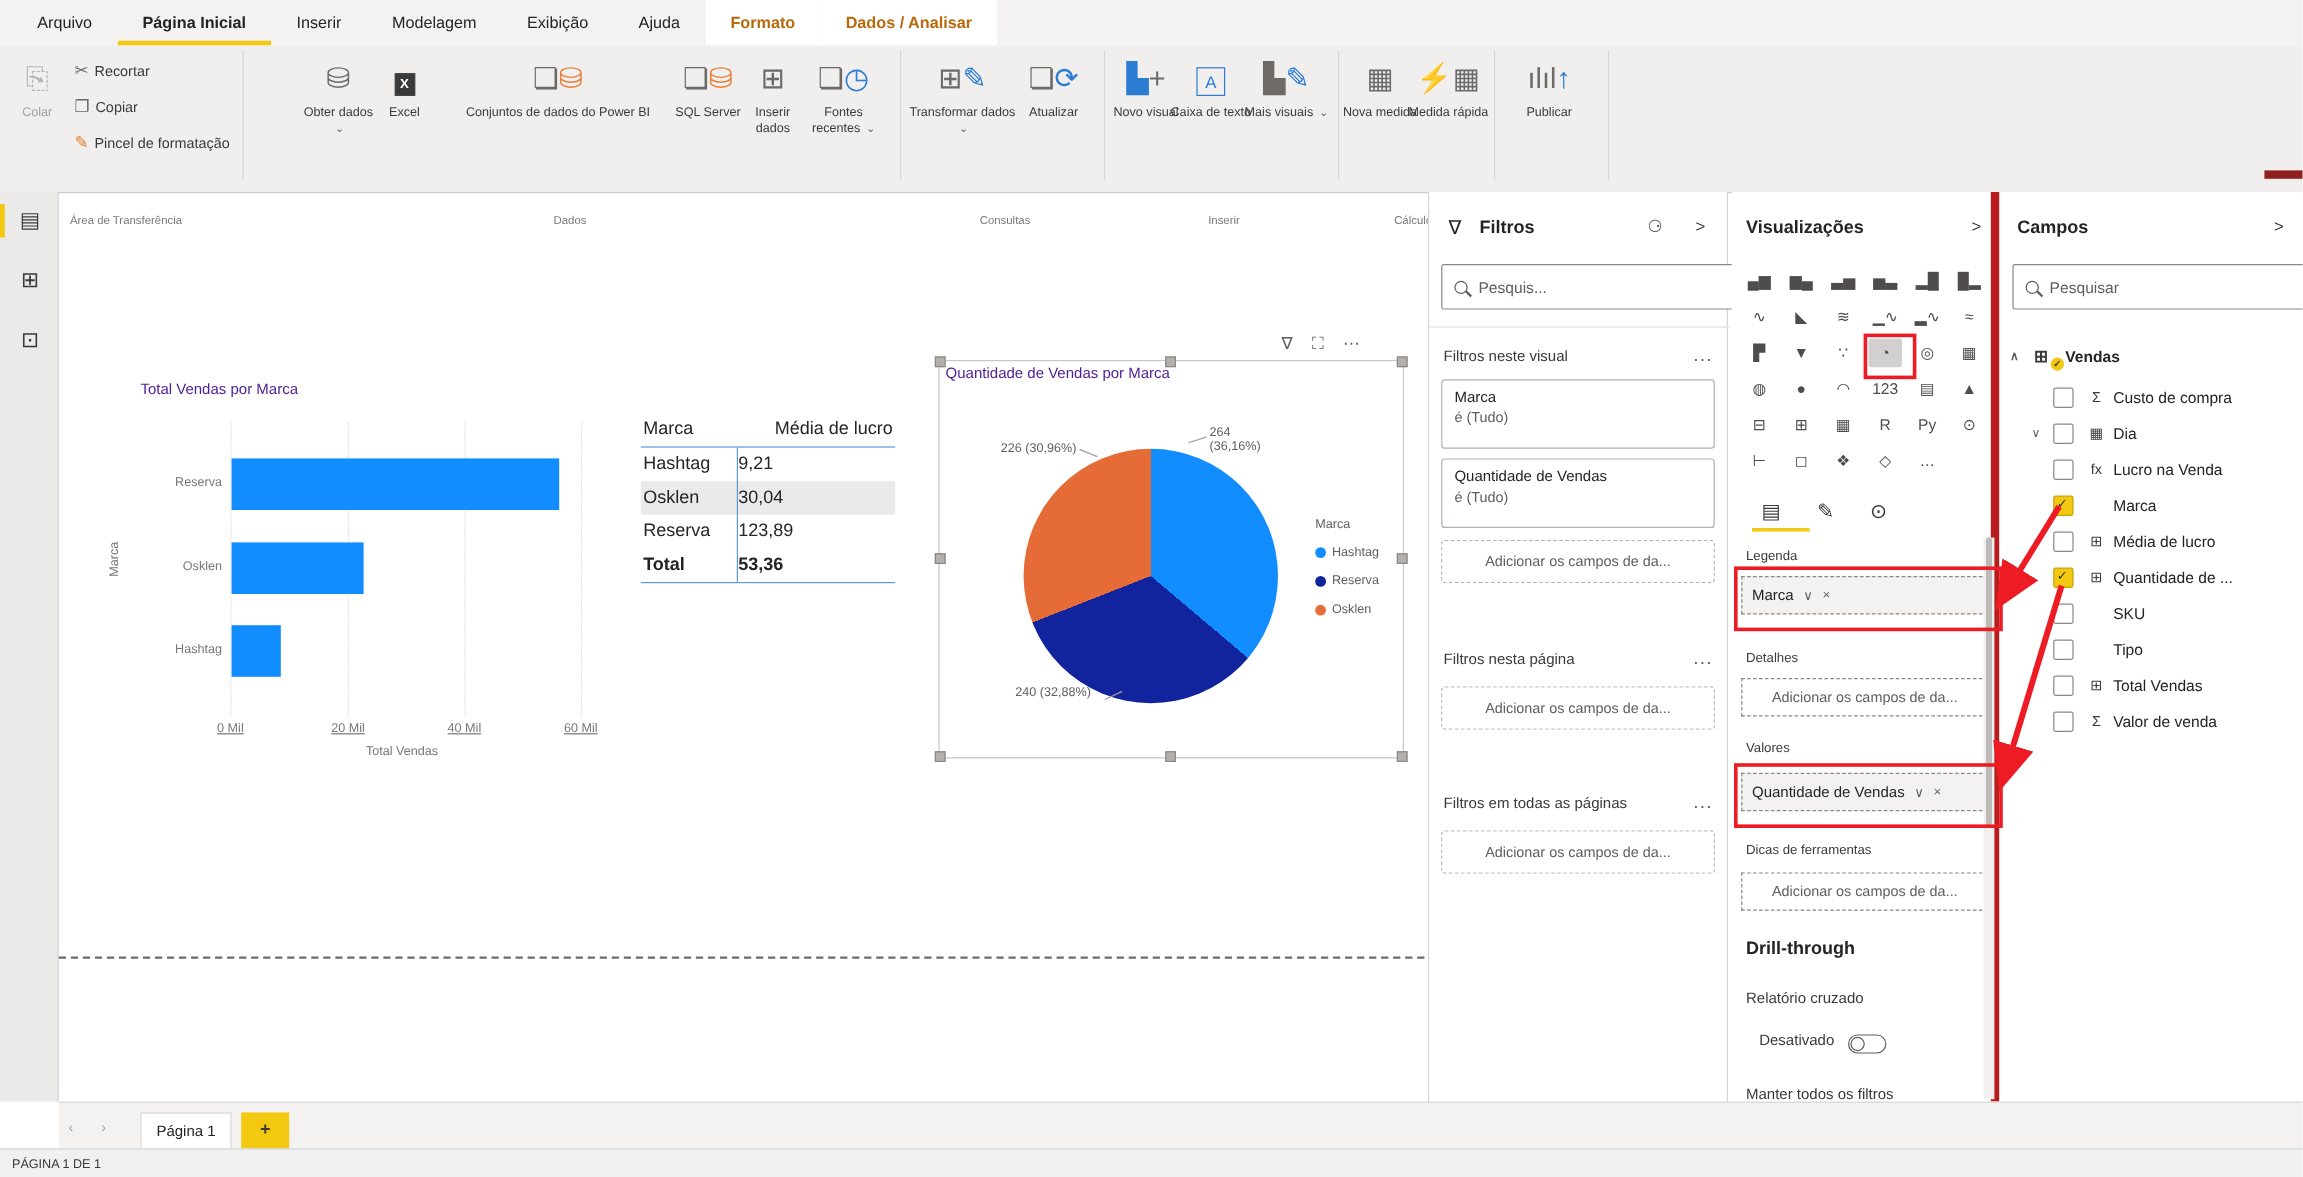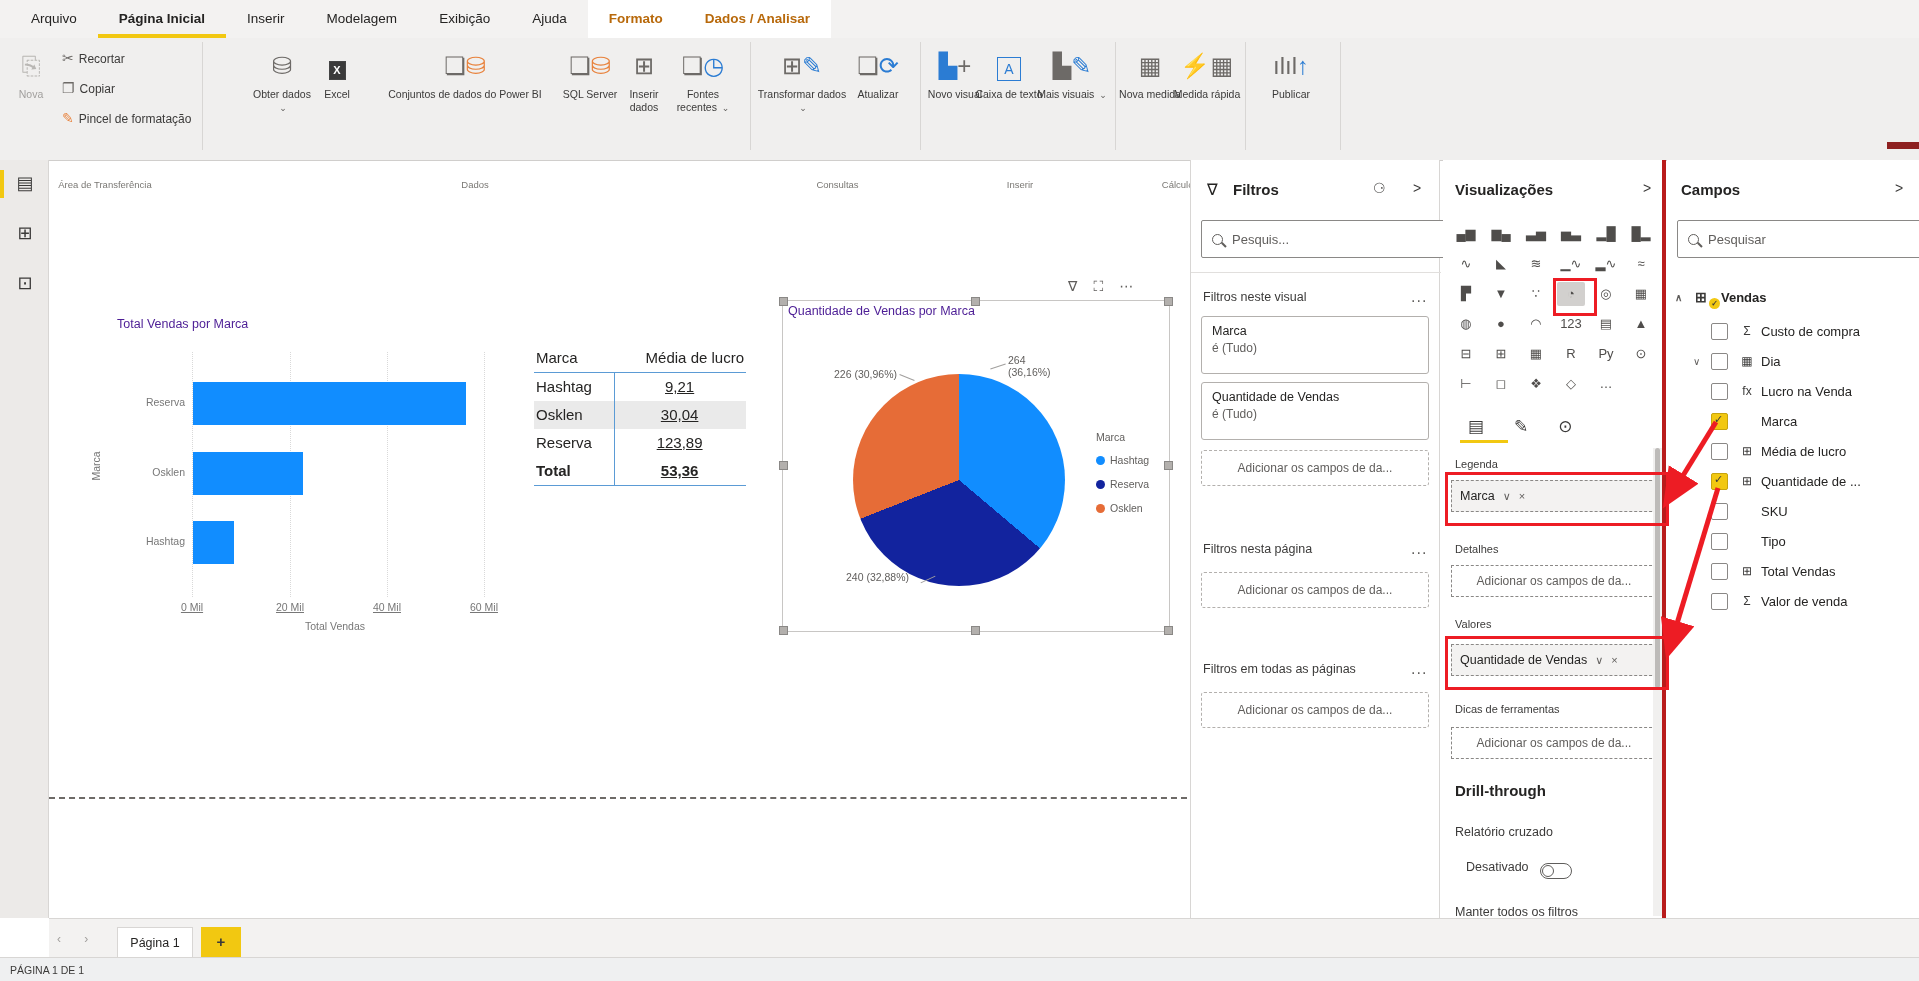--- a/index.html
+++ b/index.html
@@ -32,21 +32,21 @@
   .vtitle{font-size:12.5px;color:#4c1d95;white-space:nowrap;}
   .gridl{position:absolute;top:0;width:0;height:245px;border-left:1px dotted #d9d9d9;}
   .barrow .bar-fill{position:absolute;left:0;height:43px;background:#118DFF;}
   .catlab{position:absolute;font-size:10.5px;color:#777;width:66px;text-align:right;}
   .tick{position:absolute;top:0;width:44px;text-align:center;font-size:10.5px;color:#777;text-decoration:underline;}
   .axt{font-size:10.5px;color:#777;text-align:center;}
   
   .tbl{left:534px;top:346px;width:212px;font-size:15px;}
   .trow{display:flex;height:28px;line-height:28px;}
   .trow .c1{width:80px;padding-left:2px;}
-  .trow .c2{width:130px;text-align:center;padding-right:2px;text-decoration:underline;}
+  .trow .c2{width:130px;text-align:left;padding-right:2px;}
   .thead{display:flex;height:26px;line-height:24px;border-bottom:1px solid #5B9BD5;}
   .thead .c1{width:80px;padding-left:2px;} .thead .c2{width:130px;text-align:right;padding-right:2px;}
   .tbody{border-bottom:1px solid #5B9BD5;position:relative;}
   .tbody::before{content:"";position:absolute;left:80px;top:0;bottom:0;width:1px;background:#5B9BD5;}
   .trow.hl{background:#eaeaea;}
   .trow.total{font-weight:bold;}
   
   .visframe{left:782px;top:300px;width:386px;height:330px;border:1px solid #c8c6c4;background:#fff;}
   .handle{position:absolute;width:7px;height:7px;background:#b3b0ad;border:1px solid #8a8886;}
   .pie{left:853px;top:374px;width:212px;height:212px;border-radius:50%;}
@@ -130,21 +130,21 @@
   <div class="abs ribbon">
     <div class="rdiv" style="left:202px"></div>
     <div class="rdiv" style="left:750px"></div>
     <div class="rdiv" style="left:920px"></div>
     <div class="rdiv" style="left:1115px"></div>
     <div class="rdiv" style="left:1245px"></div>
     <div class="rdiv" style="left:1340px"></div>
 
     <div class="rbtn" style="left:8px;width:46px;color:#a19f9d">
       <span class="ric" style="color:#b9b7b4">⎘</span>
-      <span>Nova</span>
+      <span>Colar</span>
     </div>
     <div class="rsm" style="left:62px;top:12px">
       <span class="ric2">✂</span><span>Recortar</span>
     </div>
     <div class="rsm" style="left:62px;top:42px">
       <span class="ric2">❐</span><span>Copiar</span>
     </div>
     <div class="rsm" style="left:62px;top:72px">
       <span class="ric2" style="color:#e8823c">✎</span><span>Pincel de formatação</span>
     </div>
@@ -370,21 +370,21 @@
     <div class="abs fsect" style="left:12px;top:382px">Filtros nesta página</div>
     <div class="abs fdots" style="left:220px;top:380px">...</div>
     <div class="abs fcard empty" style="left:10px;top:412px;width:228px">Adicionar os campos de da...</div>
 
     <div class="abs fsect" style="left:12px;top:502px">Filtros em todas as páginas</div>
     <div class="abs fdots" style="left:220px;top:500px">...</div>
     <div class="abs fcard empty" style="left:10px;top:532px;width:228px">Adicionar os campos de da...</div>
   </div>
 
   
-  <div class="abs panel" style="left:1443px;width:223px;border-right:4px solid #b91c1c;">
+  <div class="abs panel" style="left:1443px;width:223px;border-right:7px solid #b91c1c;">
     <div class="abs ptitle" style="left:12px;top:21px">Visualizações</div>
     <div class="abs pchev" style="left:200px;top:20px">&gt;</div>
   </div>
   <div class="abs vgrid">
 
       <div class="vcell">▄▆</div>
 
       <div class="vcell">▆▄</div>
 
       <div class="vcell">▃▅</div>

